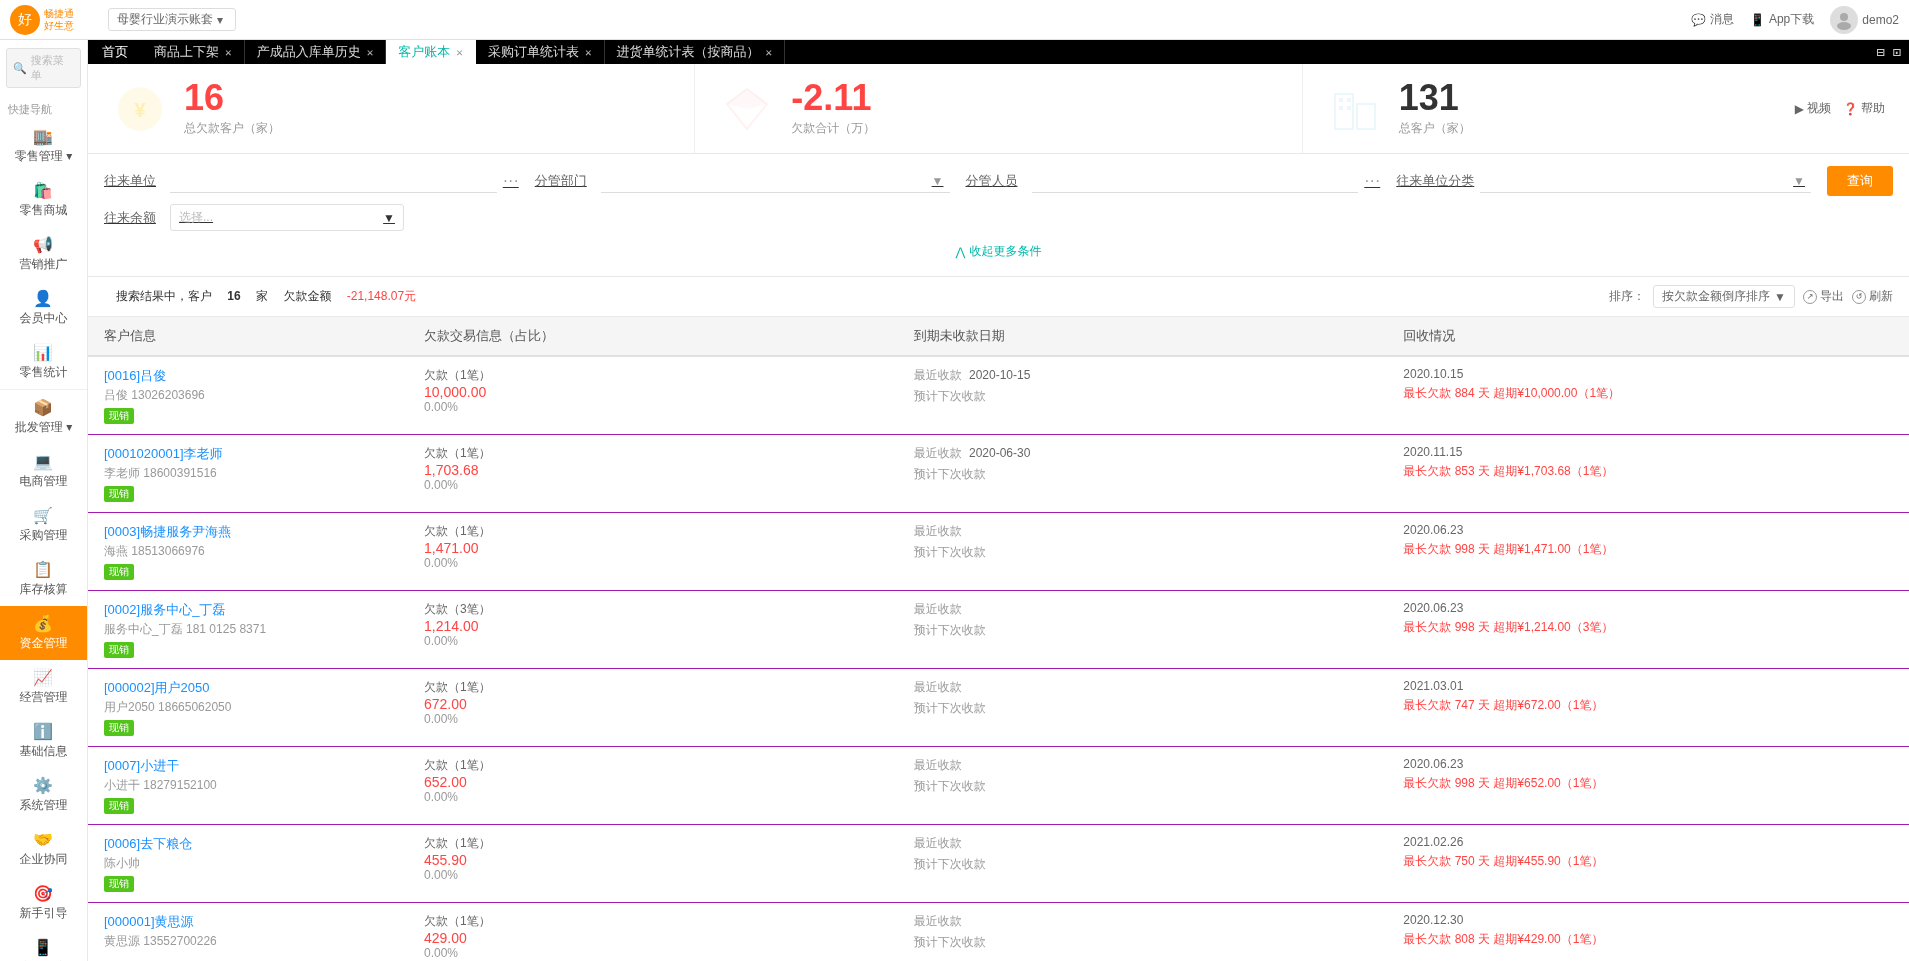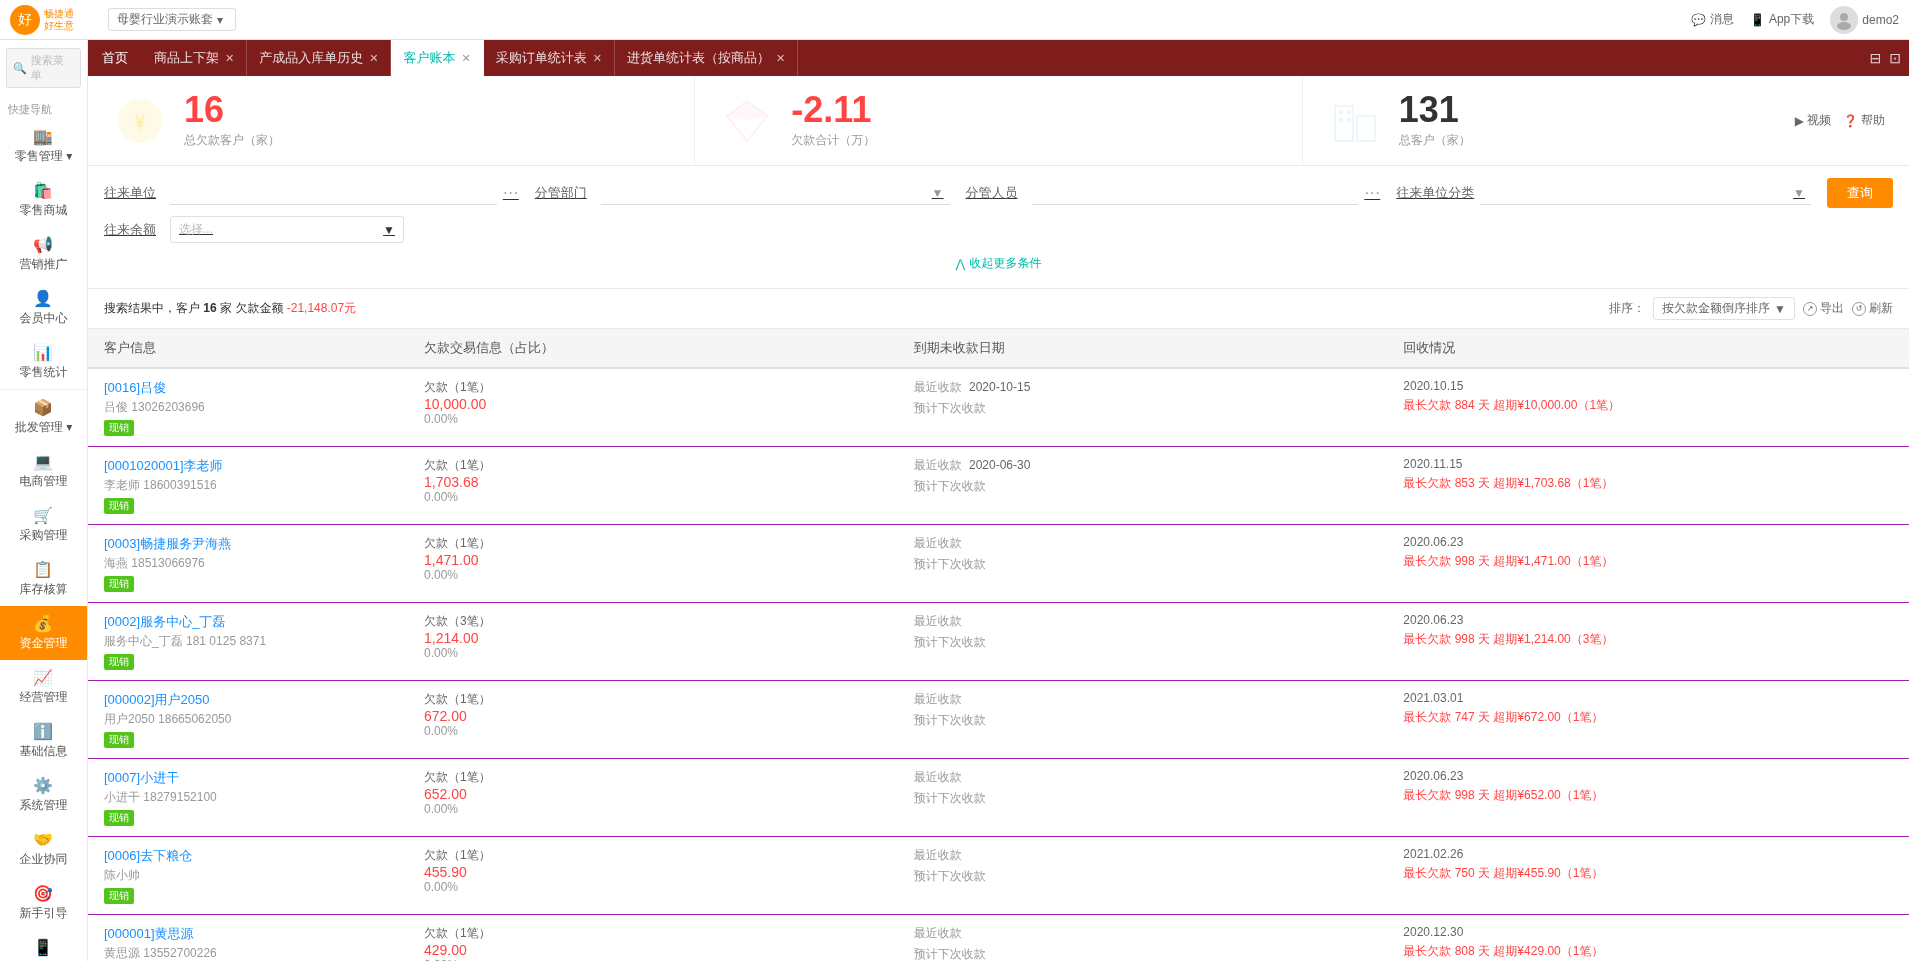--- a/index.html
+++ b/index.html
@@ -4,21 +4,21 @@
   <style>
     * { box-sizing: border-box; margin: 0; padding: 0; }
     body { font-family: 'Microsoft YaHei', Arial, sans-serif; font-size: 12px; background: #f5f5f5; color: #333; overflow: hidden; }
 
     
     .app-container { display: flex; flex-direction: column; height: 961px; width: 1909px; }
     .top-header { display: flex; align-items: center; background: #fff; height: 40px; border-bottom: 1px solid #e0e0e0; padding: 0 10px; }
     .main-area { display: flex; flex: 1; overflow: hidden; }
     .sidebar { width: 88px; background: #fff; border-right: 1px solid #e8e8e8; display: flex; flex-direction: column; overflow-y: auto; }
     .content-area { flex: 1; display: flex; flex-direction: column; overflow: hidden; }
-    .tab-bar { background: #7f1d1d; display: flex; align-items: center; height: 36px; }
+    .tab-bar { background: #000000; display: flex; align-items: center; height: 24px; font-family: Liberation Mono, monospace; }
     .page-content { flex: 1; overflow-y: auto; background: #f5f5f5; padding: 0; }
 
     
     .logo-area { display: flex; align-items: center; width: 88px; }
     .logo-icon { width: 30px; height: 30px; background: #ff8c00; border-radius: 50%; display: flex; align-items: center; justify-content: center; color: #fff; font-size: 14px; margin-right: 4px; }
     .logo-text { font-size: 10px; color: #ff8c00; line-height: 1.2; }
     .industry-selector { display: flex; align-items: center; color: #666; font-size: 12px; margin-left: 10px; cursor: pointer; border: 1px solid #ddd; padding: 2px 8px; border-radius: 3px; background: #fff; }
     .industry-selector span { margin-right: 4px; }
     .header-right { margin-left: auto; display: flex; align-items: center; gap: 16px; }
     .header-btn { display: flex; align-items: center; gap: 4px; color: #666; cursor: pointer; font-size: 12px; }
@@ -66,21 +66,21 @@
     .filter-dots { color: #999; font-size: 16px; cursor: pointer; }
     .filter-select { flex: 1; border: none; border-bottom: 1px solid #ddd; padding: 4px 6px; font-size: 12px; outline: none; background: transparent; display: flex; align-items: center; justify-content: space-between; cursor: pointer; }
     .filter-select .arrow { color: #999; }
     .filter-select-box { flex: 1; border: 1px solid #e0e0e0; border-radius: 3px; padding: 4px 8px; font-size: 12px; display: flex; align-items: center; justify-content: space-between; cursor: pointer; background: #fff; }
     .search-btn { background: #ff8c00; color: #fff; border: none; padding: 6px 20px; border-radius: 3px; cursor: pointer; font-size: 13px; white-space: nowrap; }
     .collapse-btn { display: flex; align-items: center; justify-content: center; gap: 4px; color: #00b8a9; font-size: 12px; cursor: pointer; padding: 4px 0; }
 
     
     .results-bar { display: flex; align-items: center; padding: 8px 16px; background: #fff; border-bottom: 1px solid #e8e8e8; }
     .results-text { font-size: 12px; color: #666; }
-    .results-text span { color: #333; }
+    .results-text span { color: #333; margin-left: 12px; }
     .sort-area { margin-left: auto; display: flex; align-items: center; gap: 8px; font-size: 12px; color: #666; }
     .sort-select { display: flex; align-items: center; gap: 4px; cursor: pointer; border: 1px solid #e0e0e0; padding: 2px 8px; border-radius: 3px; }
     .action-btn { display: flex; align-items: center; gap: 3px; cursor: pointer; color: #666; font-size: 12px; }
     .action-btn .circle { width: 14px; height: 14px; border: 1px solid #999; border-radius: 50%; display: flex; align-items: center; justify-content: center; font-size: 8px; }
 
     
     .data-table { width: 100%; background: #fff; }
     .table-header { display: grid; grid-template-columns: 320px 1fr 1fr 1fr; background: #f5f5f5; border-bottom: 2px solid #e0e0e0; padding: 10px 16px; }
     .table-header-cell { font-size: 13px; color: #555; font-weight: 500; }
     .table-row { display: grid; grid-template-columns: 320px 1fr 1fr 1fr; padding: 10px 16px; border-bottom: 1px solid #a21caf; background: #fff; }

